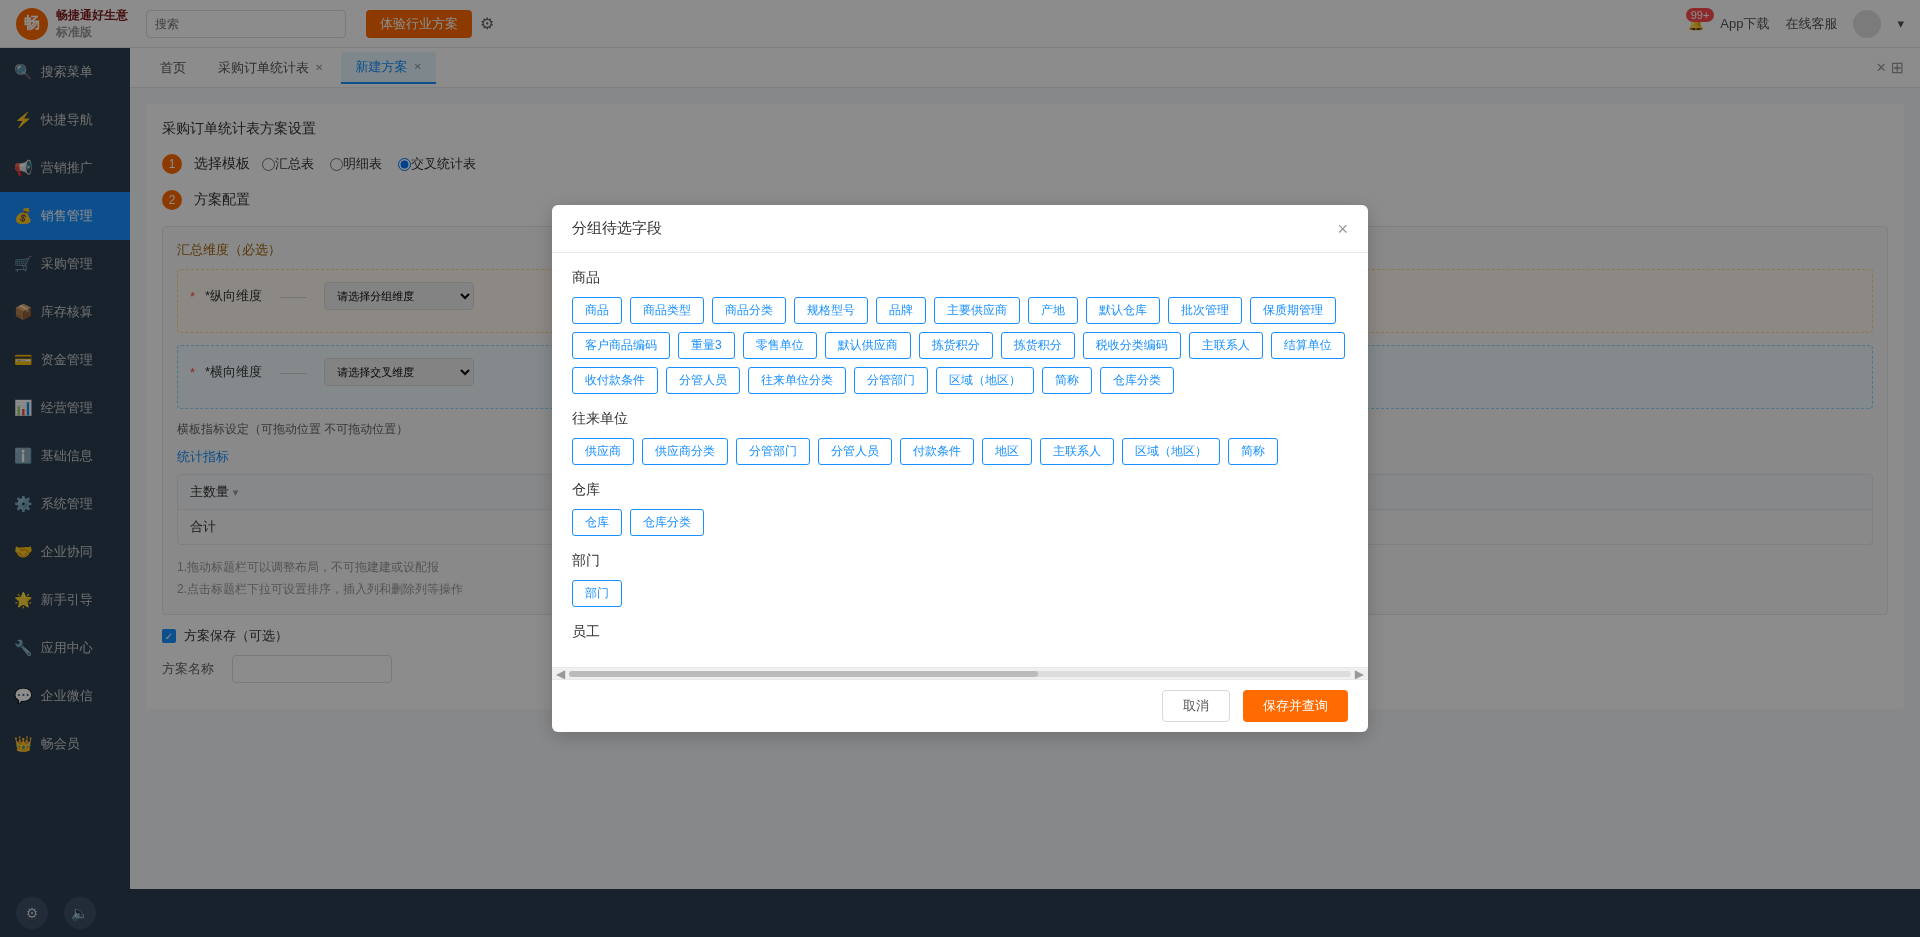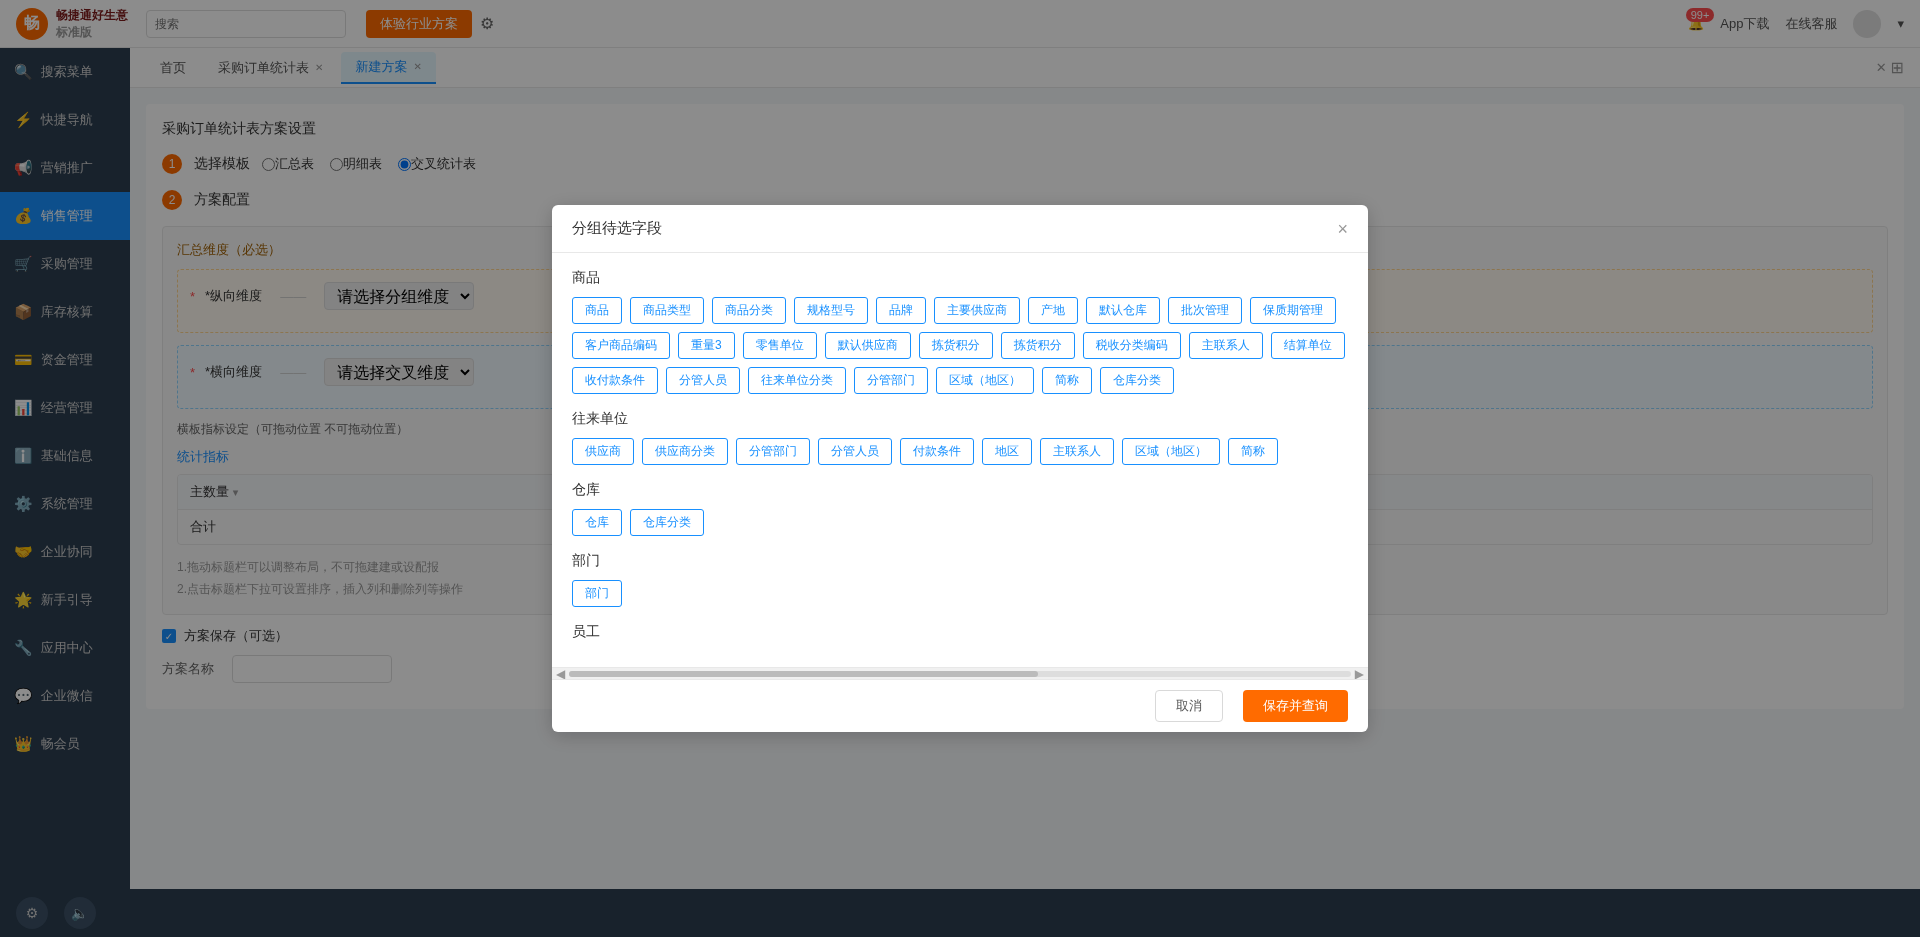--- a/index.html
+++ b/index.html
@@ -242,21 +242,21 @@
     .modal-body {
       padding: 16px 20px;
       overflow-y: auto;
       flex: 1;
     }
     .modal-footer {
       padding: 10px 20px;
       border-top: 1px solid #e8e8e8;
       display: flex;
       justify-content: flex-end;
-      gap: 20px;
+      gap: 13px;
     }
 
     
     .field-group-title {
       font-size: 14px;
       font-weight: 500;
       color: #333;
       margin-bottom: 10px;
       margin-top: 16px;
     }
@@ -335,21 +335,21 @@
       align-items: center;
       gap: 10px;
       margin-bottom: 10px;
     }
     .form-label { color: #a16207; font-size: 13px; min-width: 80px; }
     .form-select {
       height: 28px;
       border: 1px solid #ddd;
       border-radius: 4px;
       padding: 0 8px;
-      font-size: 16px;
+      font-size: 11px;
       min-width: 150px;
     }
     .table-preview {
       border: 1px solid #e8e8e8;
       border-radius: 4px;
       overflow: hidden;
     }
     .table-header-row {
       background: #f5f7fa;
       display: flex;

